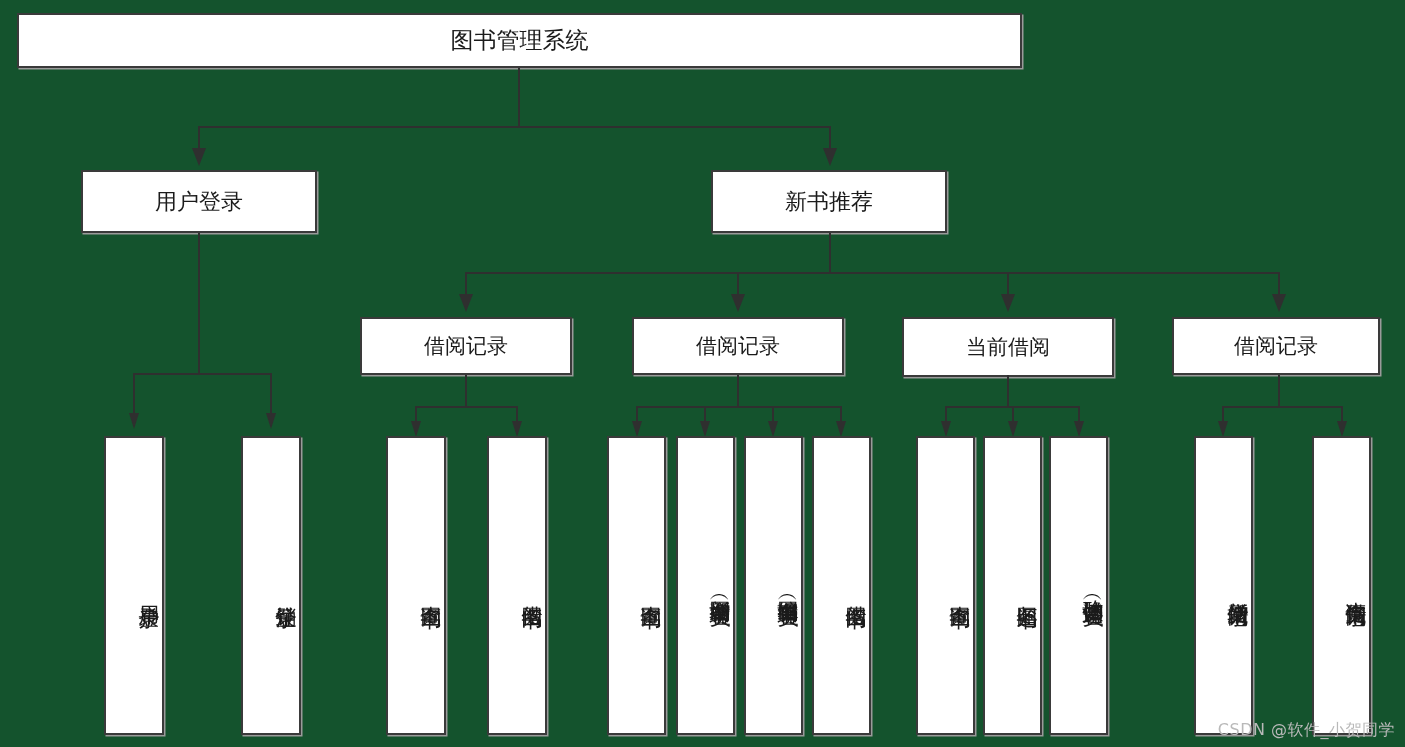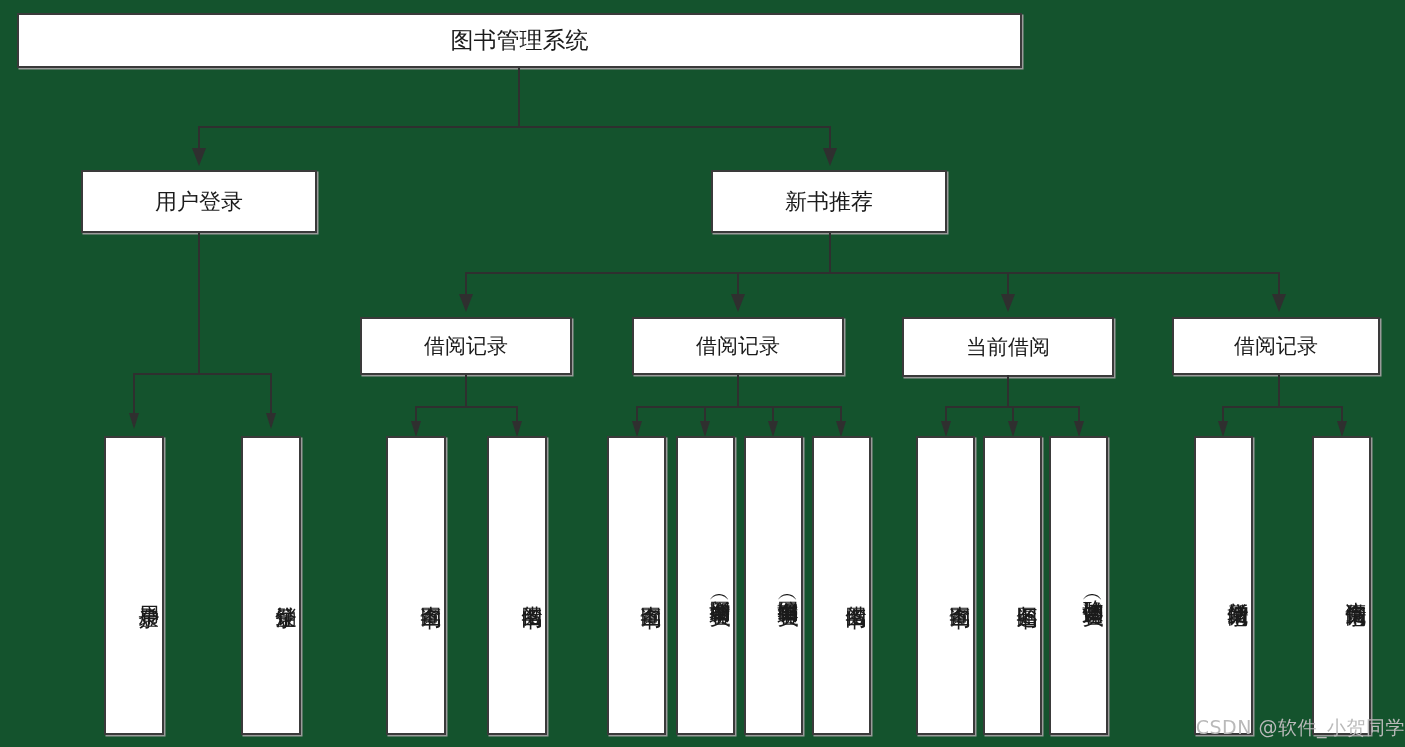--- a/index.html
+++ b/index.html
@@ -67,23 +67,23 @@
     border-top: 18px solid #2f2f2f;
   }
   .arrow.slim {
     border-left-width: 5px;
     border-right-width: 5px;
     border-top-width: 16px;
   }
   
   #watermark {
     position: absolute;
-    right: 0;
+    right: 10px;
     bottom: 6px;
-    font-size: 19px;
+    font-size: 16px;
     color: #b9b9b9;
     white-space: nowrap;
     letter-spacing: 0.5px;
   }
 </style>
 </head>
 <body>
 
 <div id="canvas">
 

